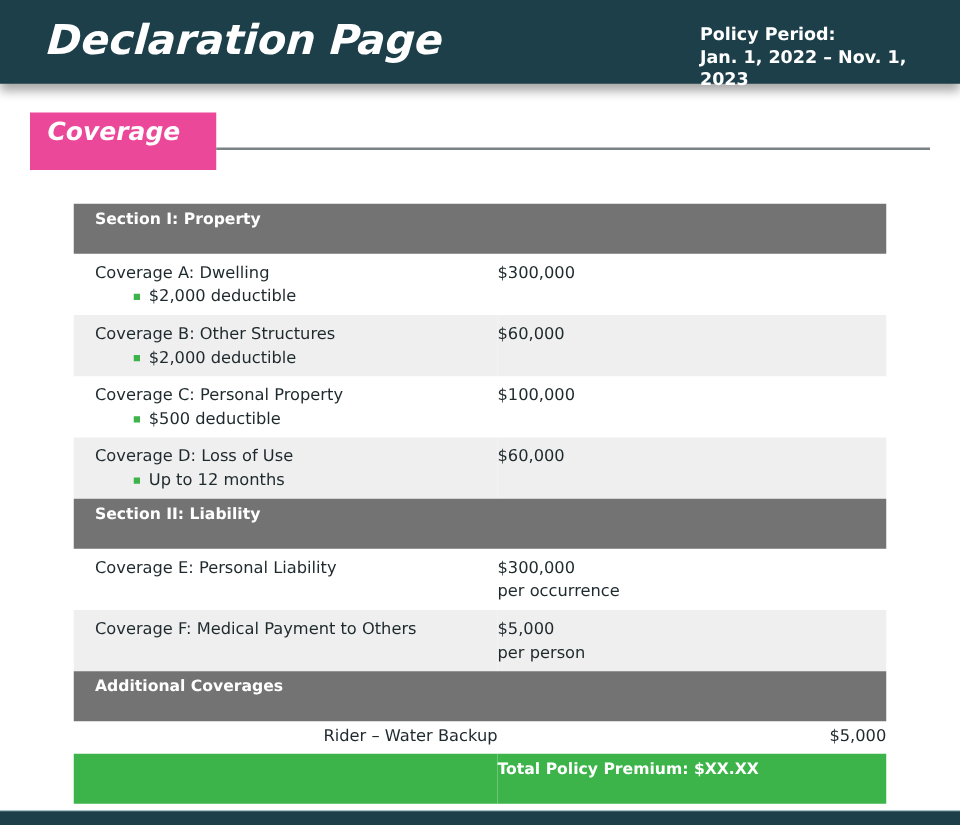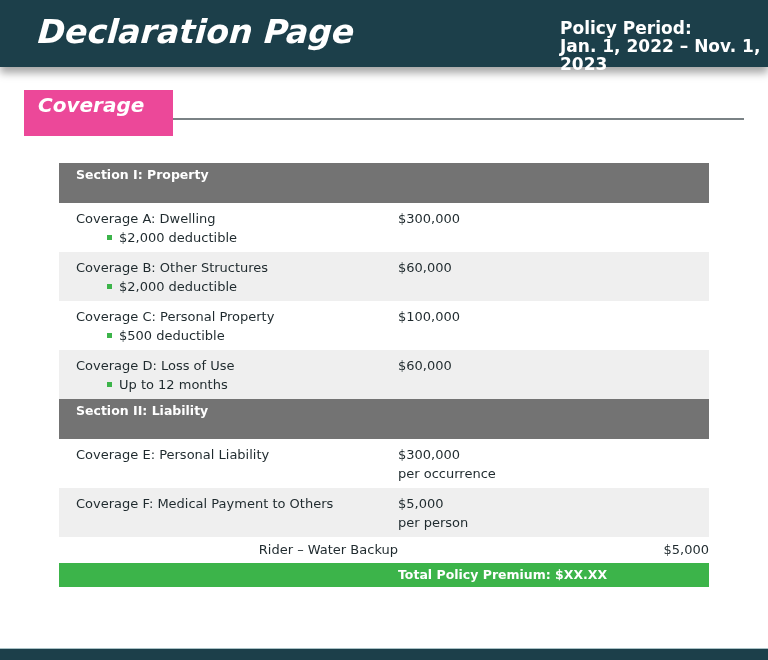--- a/index.html
+++ b/index.html
@@ -17,21 +17,21 @@
   }
   .header-title {
     position: absolute; left: 38px; top: 12px;
     font-family: "DejaVu Sans", sans-serif;
     font-size: 33px; font-weight: bold; font-style: italic;
     color: #ffffff; letter-spacing: 0px;
     transform: skewX(-4deg);
   }
   .policy-period {
     position: absolute; left: 560px; top: 19px;
-    color: #ffffff; font-size: 17px; font-weight: bold; line-height: 18px;
+    color: #ffffff; font-size: 14px; font-weight: bold; line-height: 18px;
   }
   .section-banner {
     position: absolute; left: 24px; top: 90px; width: 149px; height: 46px;
     background: #ec4899;
   }
   .section-banner span {
     position: absolute; left: 14px; top: 3px;
     color: #ffffff; font-size: 20px; font-weight: bold; font-style: italic;
   }
   .section-rule {
@@ -56,21 +56,21 @@
   tr.item-row td { padding-top: 6px !important; line-height: 19px; }
   tr.item-row.short { height: 26px; }
   tr.item-row.short td { padding-top: 3px !important; text-align: right; }
   .sub {
     padding-left: 31px; display: flex; align-items: center;
   }
   .bullet {
     display: inline-block; width: 5px; height: 5px; background: #3cb44a;
     margin-right: 7px;
   }
-  tr.total-row { background: #3cb44a; height: 24px; }
+  tr.total-row { background: #3cb44a; height: 40px; }
   tr.total-row td { color: #ffffff; font-weight: bold; font-size: 12.5px; line-height: 24px; }
   .footer-bar {
     position: absolute; left: 0; top: 648px; width: 768px; height: 12px;
     background: #1c3f4a; border-top: 1px solid #a9c2c6;
   }
 </style>
 </head>
 <body>
 
 <div class="header">
@@ -156,20 +156,23 @@
   <tr class="item-row shaded">
     <td class="c1">
           <div>Coverage F: Medical Payment to Others</div>
         </td>
     <td class="c2">
       <div>$5,000</div>
       <div>per person</div>
     </td>
   </tr>
 
+  <tr class="section-row">
+    <td class="c1" colspan="2">Additional Coverages</td>
+  </tr>
   <tr class="item-row short">
     <td class="c1">
           <div>Rider – Water Backup</div>
         </td>
     <td class="c2">
           <div>$5,000</div>
         </td>
   </tr>
 
   <tr class="total-row">

